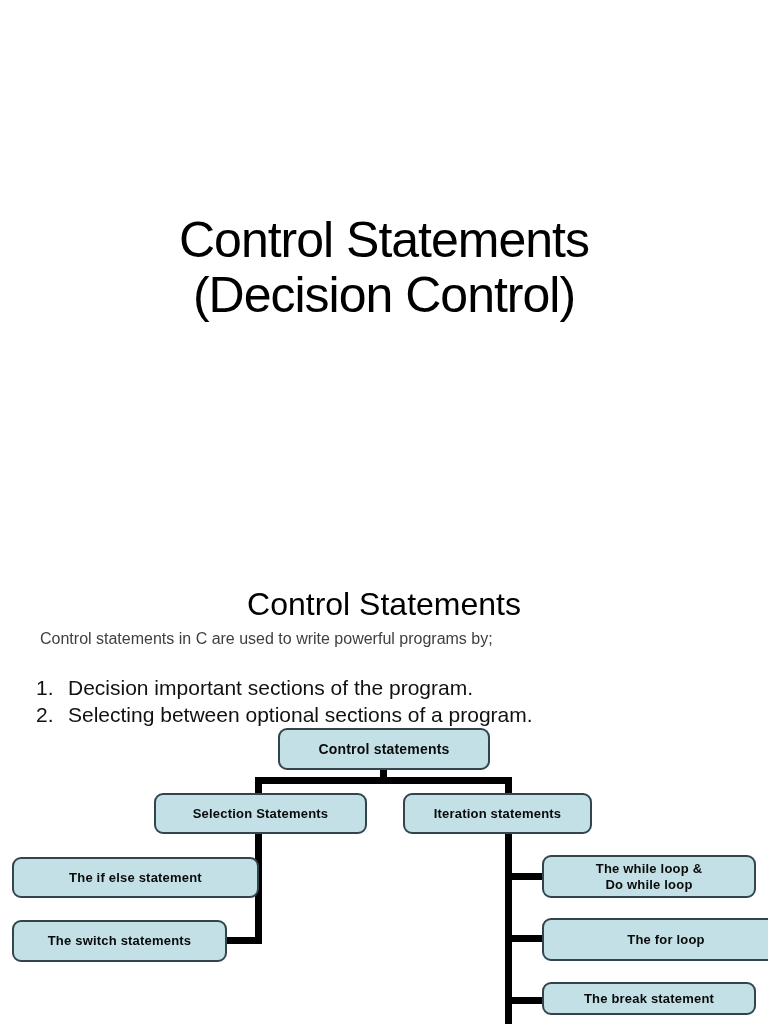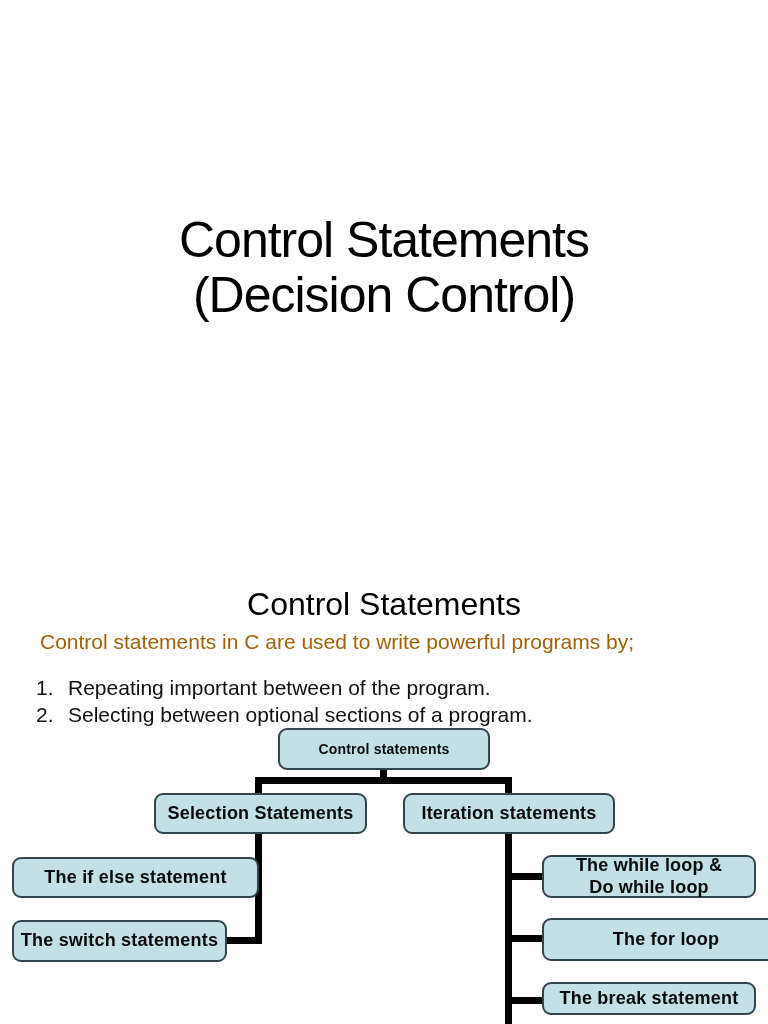--- a/index.html
+++ b/index.html
@@ -35,22 +35,22 @@
     right: 0;
     top: 586px;
     text-align: center;
     font-size: 32px;
     color: #000000;
   }
   .slide2-intro {
     position: absolute;
     left: 40px;
     top: 630px;
-    font-size: 21px;
-    color: #a16207;
+    font-size: 16px;
+    color: #404040;
   }
   .list-line {
     position: absolute;
     left: 36px;
     display: flex;
     font-size: 21px;
     color: #111111;
   }
   .list-line .num {
     width: 32px;
@@ -64,32 +64,32 @@
     position: absolute;
     box-sizing: border-box;
     background: var(--box-fill, #c2e0e5);
     border: 2px solid var(--box-border, #33454c);
     border-radius: 9px;
     display: flex;
     align-items: center;
     justify-content: center;
     text-align: center;
     font-weight: bold;
-    font-size: 18px;
+    font-size: 13px;
     line-height: 1.18;
     letter-spacing: 0.2px;
     color: #0a0a0a;
   }
   .connector {
     position: absolute;
     background: var(--connector, #000000);
   }
   #node-control   { left: 278px; top: 728px; width: 212px; height: 42px; font-size: 14px; }
   #node-selection { left: 154px; top: 793px; width: 213px; height: 41px; }
-  #node-iteration { left: 403px; top: 793px; width: 212px; height: 41px; }
+  #node-iteration { left: 403px; top: 793px; width: 189px; height: 41px; }
   #node-ifelse    { left: 12px;  top: 857px; width: 247px; height: 41px; }
   #node-switch    { left: 12px;  top: 920px; width: 215px; height: 42px; }
   #node-while     { left: 542px; top: 855px; width: 214px; height: 43px; }
   #node-for       { left: 542px; top: 918px; width: 248px; height: 43px; }
   #node-break     { left: 542px; top: 982px; width: 214px; height: 33px; }
 
   #conn-root-stub   { left: 380px; top: 768px; width: 7px;   height: 16px; }
   #conn-hbar        { left: 255px; top: 777px; width: 257px; height: 7px; }
   #conn-drop-left   { left: 255px; top: 777px; width: 7px;   height: 18px; }
   #conn-drop-right  { left: 505px; top: 777px; width: 7px;   height: 18px; }
@@ -109,21 +109,21 @@
   <div class="slide1-title">
     <div>Control Statements</div>
     <div>(Decision Control)</div>
   </div>
 
   <div class="slide2-heading">Control Statements</div>
   <div class="slide2-intro">Control statements in C are used to write powerful programs by;</div>
 
   <div class="list-line" id="list-item-1">
     <span class="num">1.</span>
-    <span>Repeating important between of the program.</span>
+    <span>Decision important sections of the program.</span>
   </div>
   <div class="list-line" id="list-item-2">
     <span class="num">2.</span>
     <span>Selecting between optional sections of a program.</span>
   </div>
 
   <div class="connector" id="conn-root-stub"></div>
   <div class="connector" id="conn-hbar"></div>
   <div class="connector" id="conn-drop-left"></div>
   <div class="connector" id="conn-drop-right"></div>

